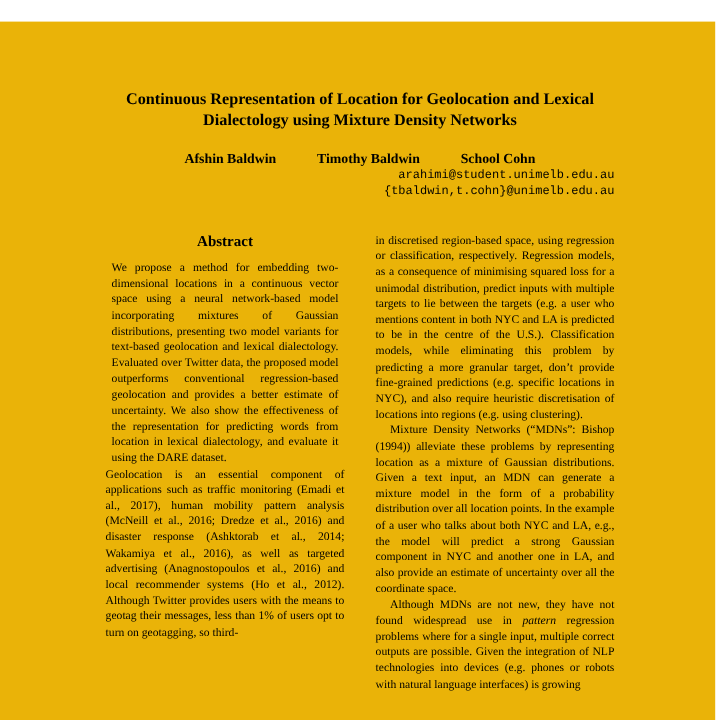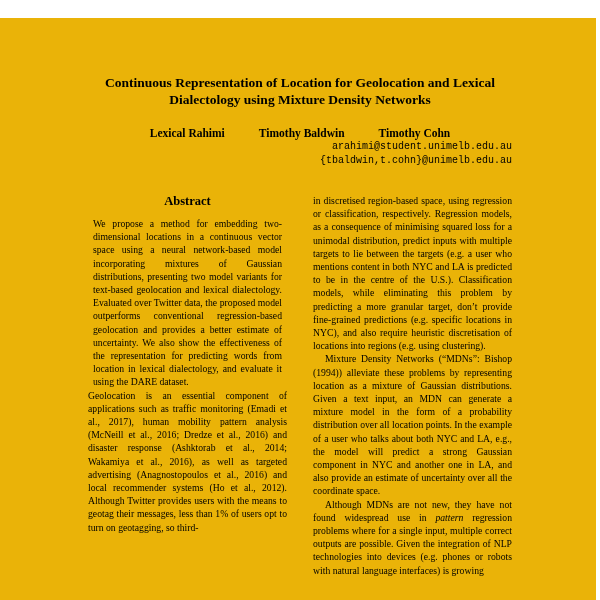--- a/index.html
+++ b/index.html
@@ -75,23 +75,23 @@
   .col p { margin:0; }
 </style>
 </head>
 <body>
 
 <div class="page">
 
   <h1 class="title">Continuous Representation of Location for Geolocation and Lexical Dialectology using Mixture Density Networks</h1>
 
   <div class="authors-row">
-    <span>Lexical Rahimi</span>
+    <span>Afshin Baldwin</span>
     <span>Timothy Baldwin</span>
-    <span>Timothy Cohn</span>
+    <span>School Cohn</span>
   </div>
 
 
   <div class="emails">
     <div>arahimi@student.unimelb.edu.au</div>
     <div>{tbaldwin,t.cohn}@unimelb.edu.au</div>
   </div>
 
   <div class="columns">
 

